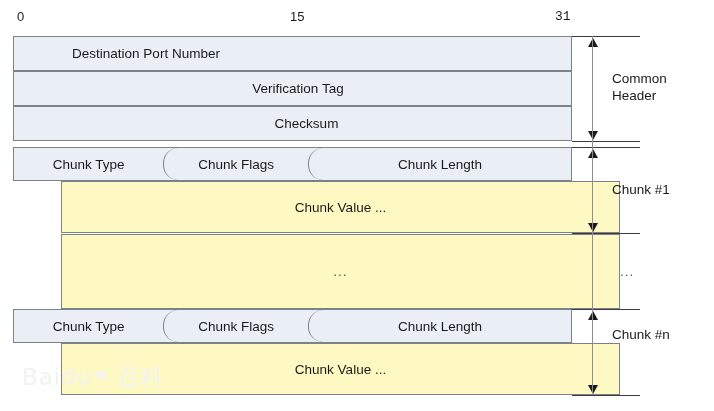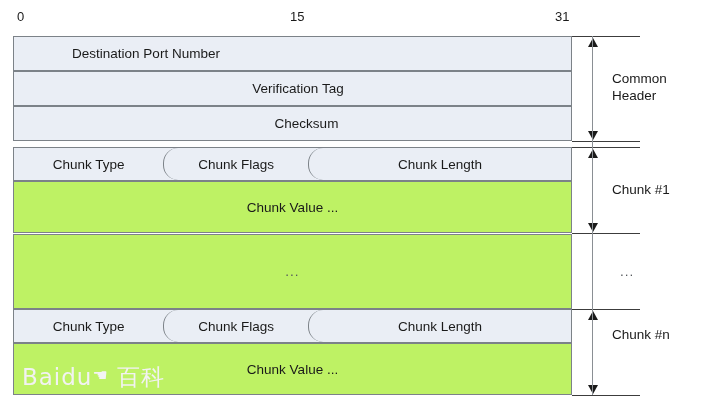--- a/index.html
+++ b/index.html
@@ -23,21 +23,21 @@
     white-space:nowrap;
   }
   .row{
     position:absolute;
     left:13px;
     box-sizing:border-box;
     display:flex;
     border:1px solid #7c8288;
     background:#eaeef5;
   }
-  .row.white{background:#bef264;}
+  .row.white{background:#fef9c3;margin-left:48px;}
   .cell{
     box-sizing:border-box;
     display:flex;
     align-items:center;
     justify-content:center;
     font-size:13.5px;
     color:#1a1a1a;
     white-space:nowrap;
     overflow:hidden;
     height:100%;
@@ -107,21 +107,21 @@
   }
 </style>
 </head>
 <body>
 
 <div id="stage">
 
   <div id="ruler">
       <div class="ruler-num" style="left: 17px; top: 10px;">0</div>
       <div class="ruler-num" style="left: 290px; top: 10px;">15</div>
-      <div class="ruler-num" style="left: 555px; top: 10px;">31</div>
+      <div class="ruler-num" style="left: 555px; top: 10px; font-family: Liberation Mono, monospace;">31</div>
     </div>
 
   <div id="rows">
       <div class="row" style="top: 36px; height: 35px; width: 559px;">
         <div class="cell" style="width: 264px;">Destination Port Number</div>
       </div>
       <div class="row" style="top: 71px; height: 35px; width: 559px; padding-left: 11px;">
         <div class="cell" style="width: 559px;">Verification Tag</div>
       </div>
       <div class="row" style="top: 106px; height: 35px; width: 559px;">

